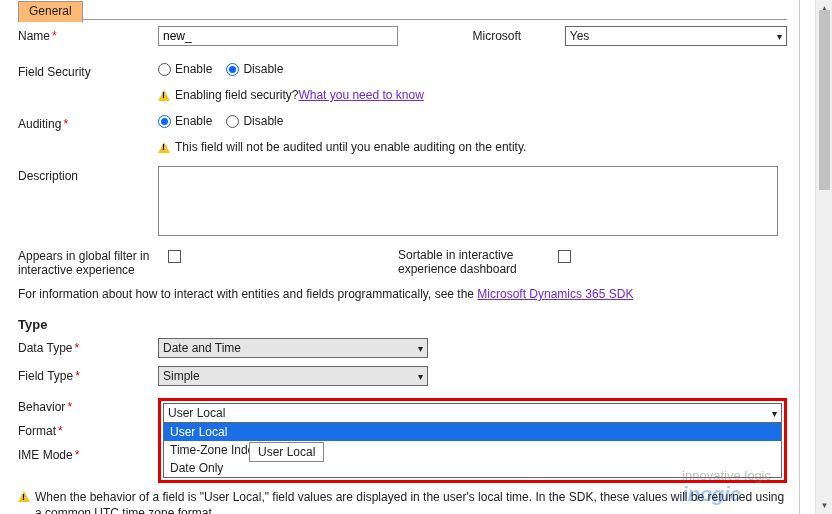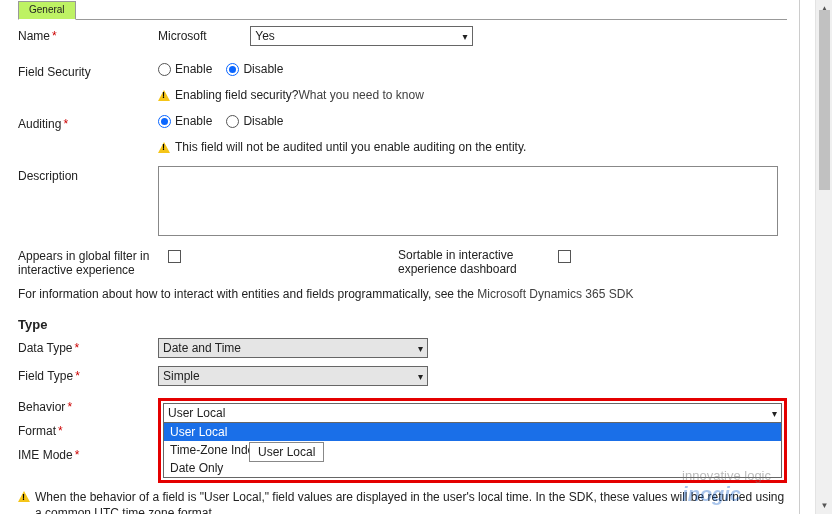--- a/index.html
+++ b/index.html
@@ -46,25 +46,25 @@
 
   .tab-strip {
     height: 20px;
     border-bottom: 1px solid #999;
     position: relative;
   }
   .tab {
     display: inline-block;
     border: 1px solid #999;
     border-bottom: 1px solid #fff;
-    background: #bef264;
+    background: #fdba74;
     padding: 2px 10px 4px;
     position: relative;
     bottom: -1px;
-    font-size: 10px;
+    font-size: 12px;
   }
 
   .row {
     display: flex;
     align-items: flex-start;
     margin-top: 6px;
     min-height: 22px;
   }
   .label-col {
     width: 140px;
@@ -108,21 +108,21 @@
 
   .warn-icon {
     display:inline-block;width:0;height:0;
     border-left:6px solid transparent;border-right:6px solid transparent;
     border-bottom:11px solid #f5c518; position:relative; margin-right:5px;
     flex-shrink:0;
   }
   .warn-icon::after{content:"!";position:absolute;left:-2px;top:0px;font-size:9px;font-weight:bold;color:#000;}
 
   .msg-line { display:flex; align-items:center; margin-left:140px; margin-top:4px; font-size:12px;}
-  .link { color:#404040; cursor:pointer;}
+  .link { color:#6d28d9; text-decoration:underline; cursor:pointer;}
 
   textarea.desc {
     width: 620px; height: 70px; border:1px solid #888; resize:none;
     font-family:inherit; font-size:12px; padding:2px;
   }
 
   .checkbox {
     width:13px;height:13px;border:1px solid #555;display:inline-block;
   }
 
@@ -173,20 +173,23 @@
 
   <div class="tab-strip">
     <div class="tab">General</div>
   </div>
 
   <div class="row">
     <div class="label-col">
       <span>Name</span><span class="req">*</span>
     </div>
     <div class="control-col">
+      <div class="half">
+        <input class="textbox name-input" value="new_" style="">
+      </div>
       <div class="half">
         <div class="sublabel">Microsoft</div>
         <div class="select-yes">
           <span>Yes</span>
           <span class="caret-down">▾</span>
         </div>
       </div>
     </div>
   </div>
 

